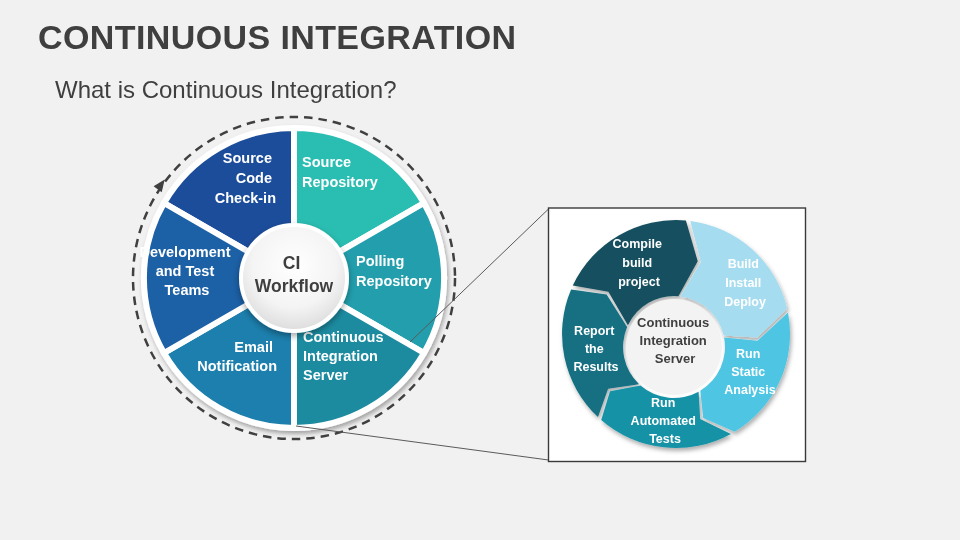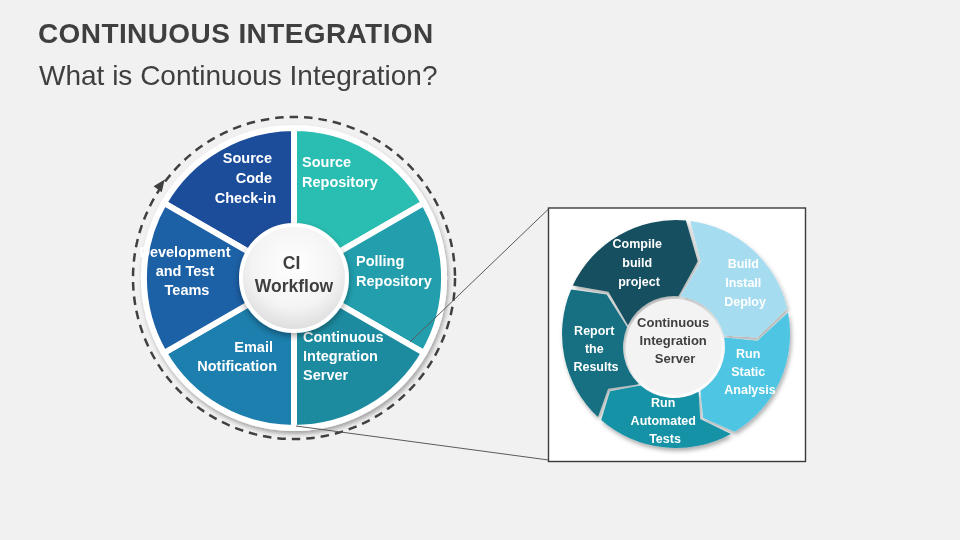--- a/index.html
+++ b/index.html
@@ -6,27 +6,27 @@
   body{
     width:960px;height:540px;
     background:#f1f1f2;
     font-family:"Liberation Sans", sans-serif;
     overflow:hidden;
     position:relative;
   }
   .slide{position:absolute;inset:0;}
   .slide-title{
     position:absolute;left:38px;top:18px;margin:0;
-    font-size:28px;font-weight:700;letter-spacing:.4px;
+    font-size:34px;font-weight:700;letter-spacing:.4px;
     color:#3f3f3f;
     text-align:center;
   }
   .slide-subtitle{
-    position:absolute;left:39px;top:60px;margin:0;
-    font-size:28px;font-weight:400;color:#3f3f3f;
+    position:absolute;left:39px;top:60px;margin:16px;
+    font-size:24px;font-weight:400;color:#3f3f3f;
   }
   svg{position:absolute;left:0;top:0;}
   text{font-family:"Liberation Sans", sans-serif;}
   .wheel-label{font-size:14.5px;font-weight:700;fill:#ffffff;}
   .hub-label{font-size:17.5px;font-weight:700;}
   .ring-label{font-size:12.5px;font-weight:700;fill:#ffffff;}
   .ring-hub-label{font-size:13px;font-weight:700;}
 </style>
 </head>
 <body>

